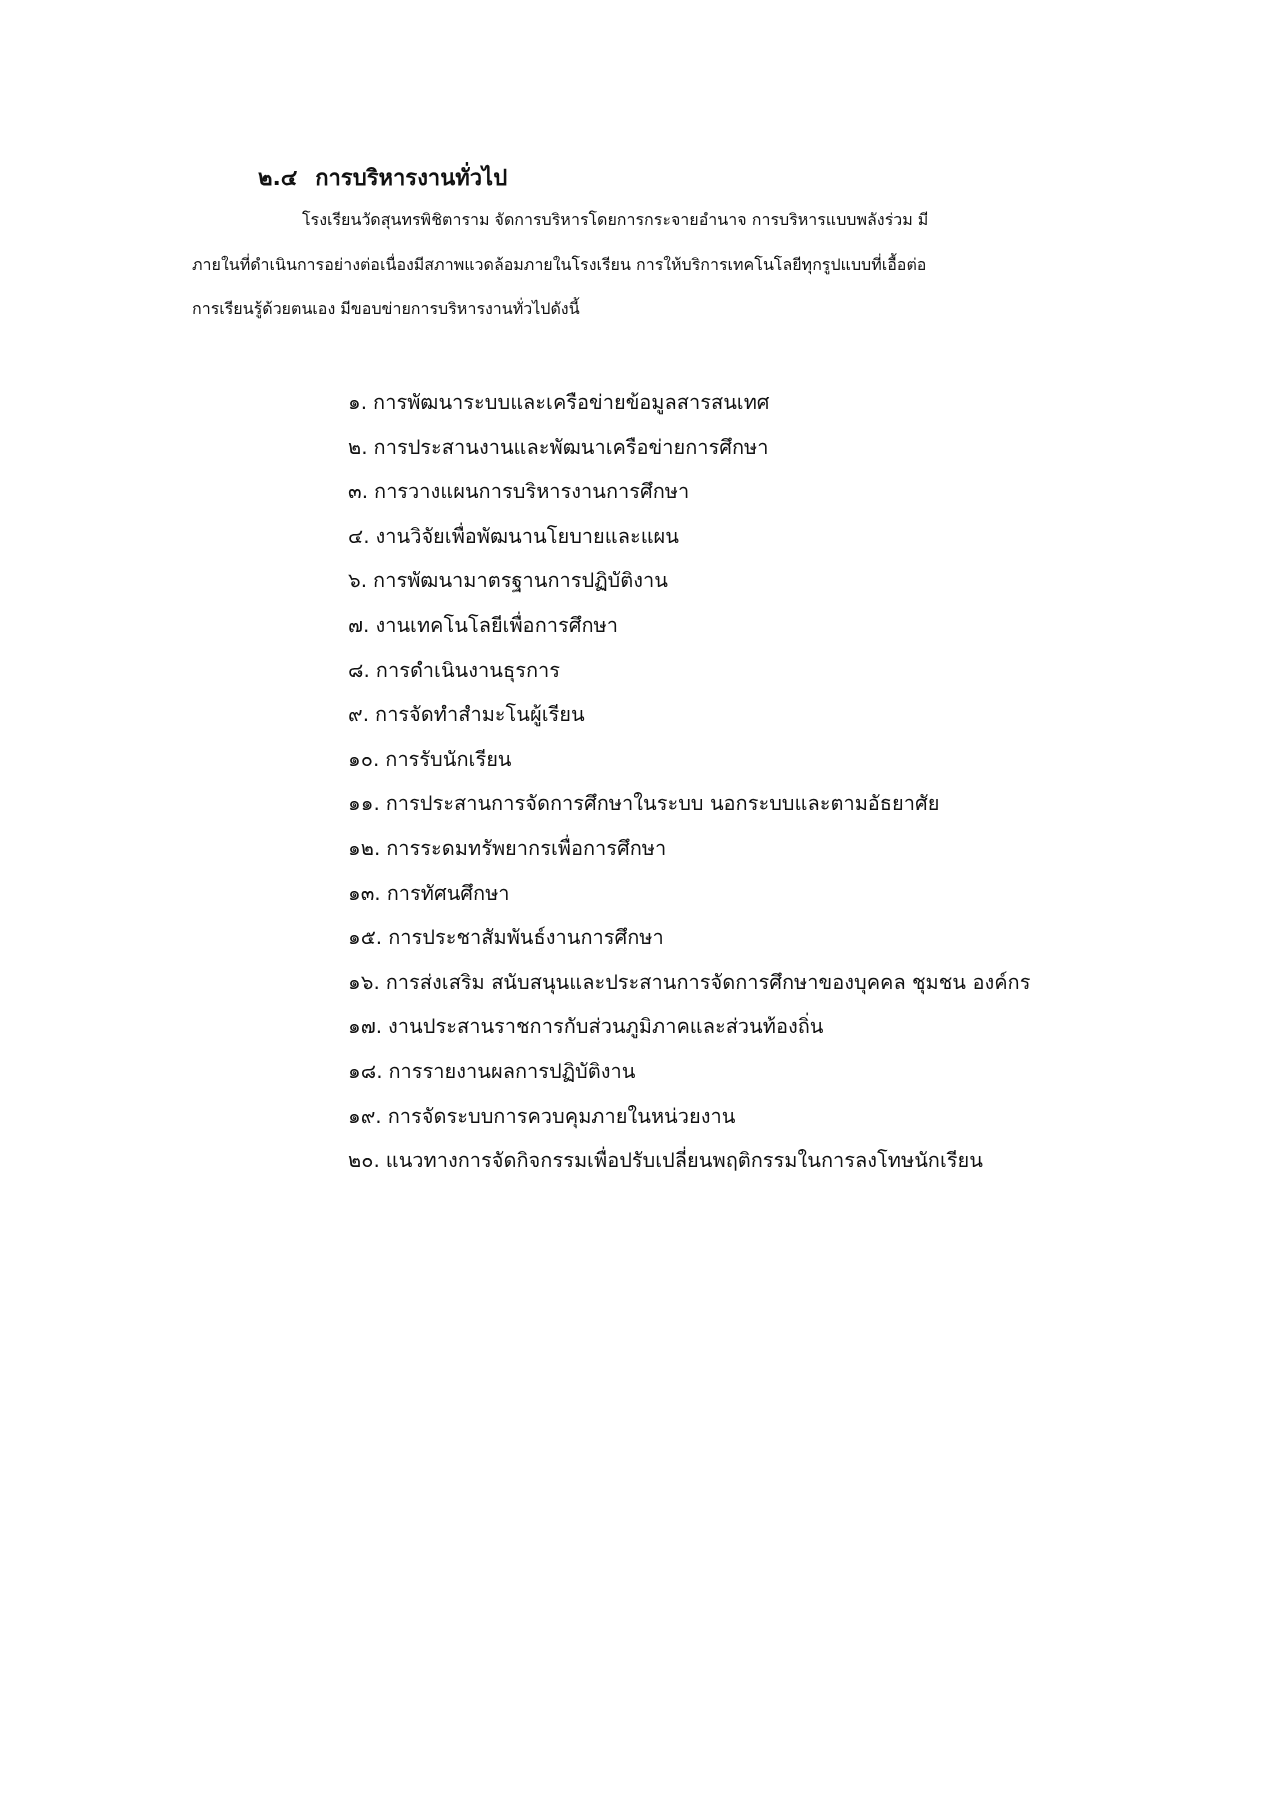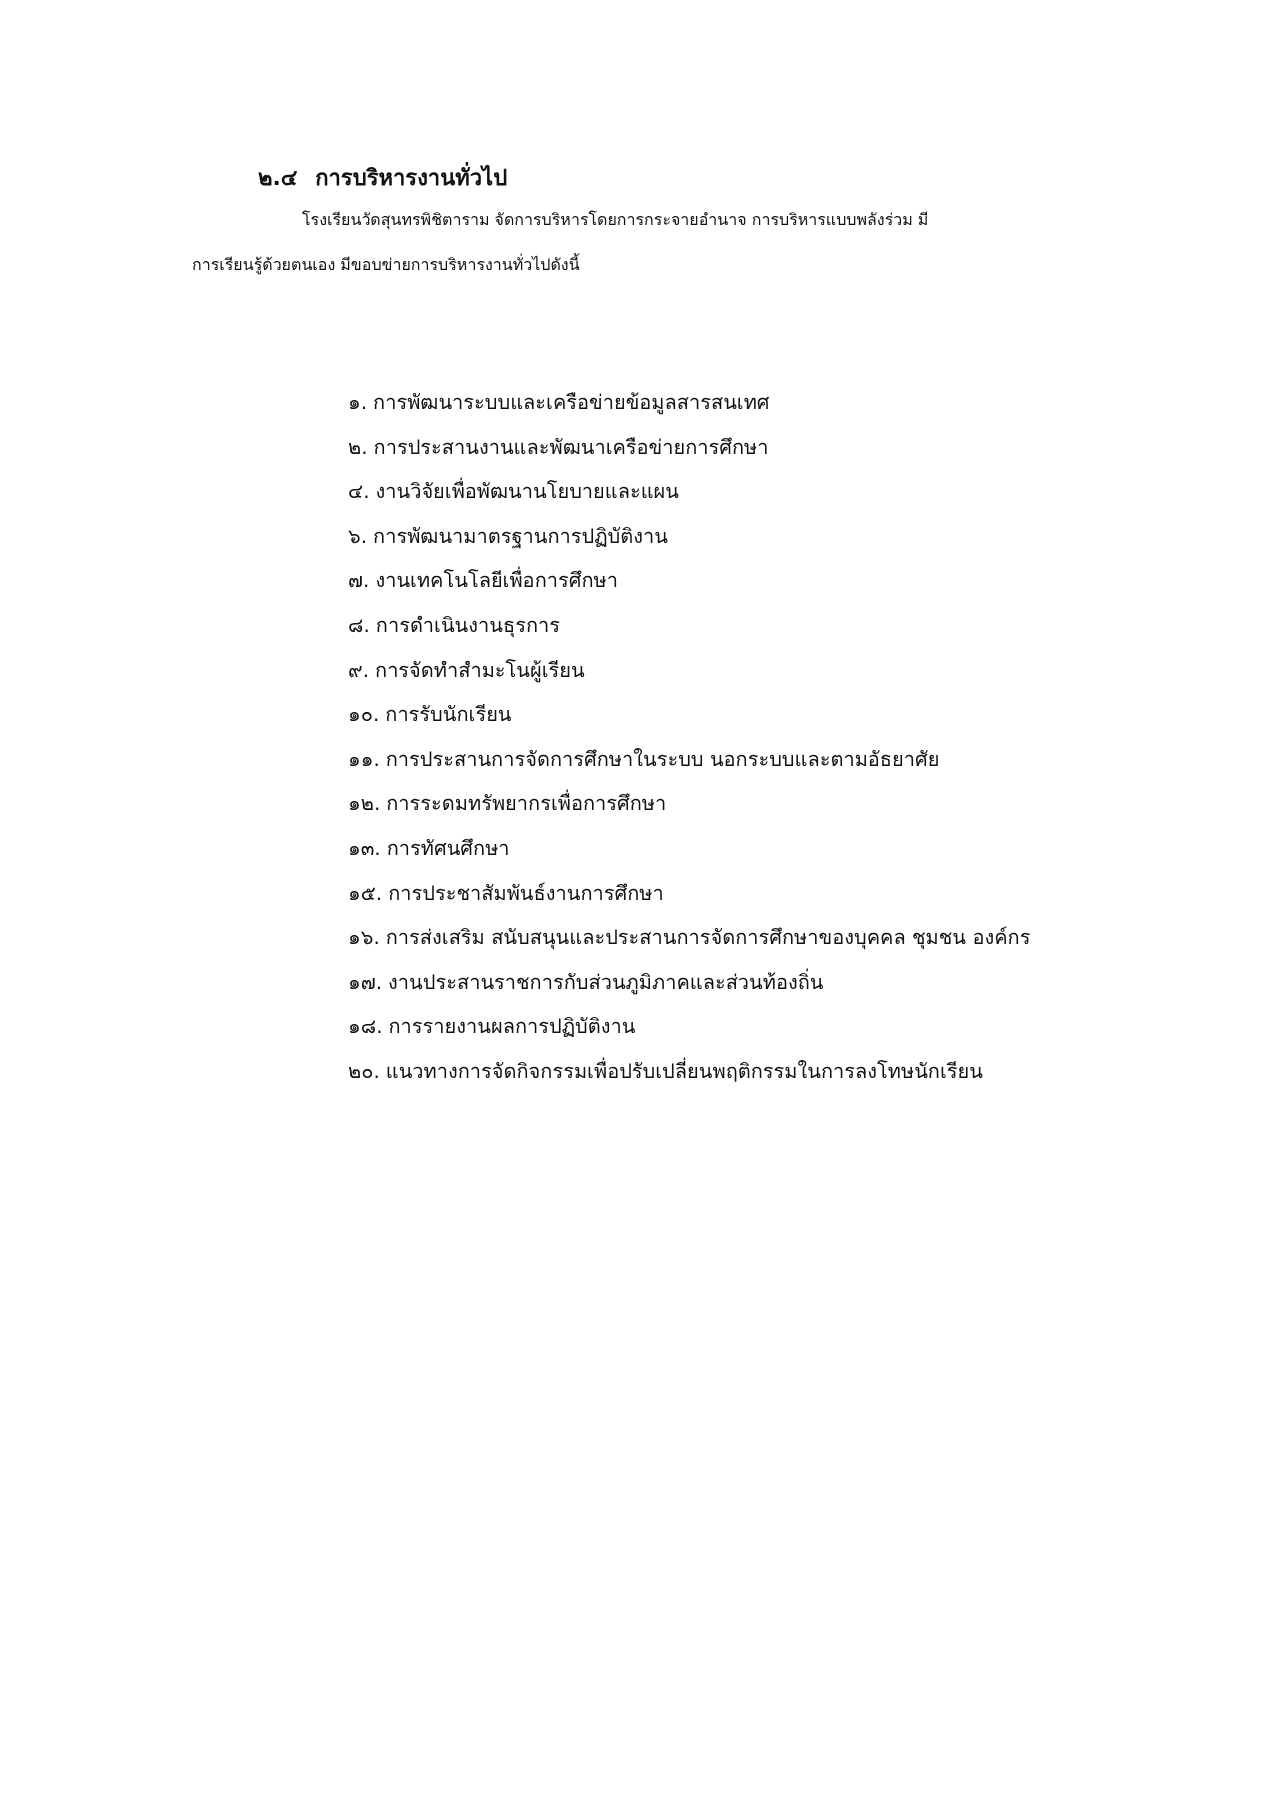--- a/index.html
+++ b/index.html
@@ -70,35 +70,38 @@
 
 <div class="page">
 
   <div class="heading">
     <span class="num">๒.๔</span>
     <span>การบริหารงานทั่วไป</span>
   </div>
 
   <div class="para">
     <span class="line indent">โรงเรียนวัดสุนทรพิชิตาราม จัดการบริหารโดยการกระจายอำนาจ การบริหารแบบพลังร่วม มี</span>
+    <span class="line">ภายในที่ดำเนินการอย่างต่อเนื่องมีสภาพแวดล้อมภายในโรงเรียน การให้บริการเทคโนโลยีทุกรูปแบบที่เอื้อต่อ</span>
     <span class="line">การเรียนรู้ด้วยตนเอง มีขอบข่ายการบริหารงานทั่วไปดังนี้</span>
   </div>
 
   <ul class="list">
     <li class="item"><span class="num">๑.</span><span>การพัฒนาระบบและเครือข่ายข้อมูลสารสนเทศ</span></li>
     <li class="item"><span class="num">๒.</span><span>การประสานงานและพัฒนาเครือข่ายการศึกษา</span></li>
+    <li class="item"><span class="num">๓.</span><span>การวางแผนการบริหารงานการศึกษา</span></li>
     <li class="item"><span class="num">๔.</span><span>งานวิจัยเพื่อพัฒนานโยบายและแผน</span></li>
     <li class="item"><span class="num">๖.</span><span>การพัฒนามาตรฐานการปฏิบัติงาน</span></li>
     <li class="item"><span class="num">๗.</span><span>งานเทคโนโลยีเพื่อการศึกษา</span></li>
     <li class="item"><span class="num">๘.</span><span>การดำเนินงานธุรการ</span></li>
     <li class="item"><span class="num">๙.</span><span>การจัดทำสำมะโนผู้เรียน</span></li>
     <li class="item"><span class="num">๑๐.</span><span>การรับนักเรียน</span></li>
     <li class="item"><span class="num">๑๑.</span><span>การประสานการจัดการศึกษาในระบบ นอกระบบและตามอัธยาศัย</span></li>
     <li class="item"><span class="num">๑๒.</span><span>การระดมทรัพยากรเพื่อการศึกษา</span></li>
     <li class="item"><span class="num">๑๓.</span><span>การทัศนศึกษา</span></li>
     <li class="item"><span class="num">๑๕.</span><span>การประชาสัมพันธ์งานการศึกษา</span></li>
     <li class="item"><span class="num">๑๖.</span><span>การส่งเสริม สนับสนุนและประสานการจัดการศึกษาของบุคคล ชุมชน องค์กร</span></li>
     <li class="item"><span class="num">๑๗.</span><span>งานประสานราชการกับส่วนภูมิภาคและส่วนท้องถิ่น</span></li>
     <li class="item"><span class="num">๑๘.</span><span>การรายงานผลการปฏิบัติงาน</span></li>
+    <li class="item"><span class="num">๑๙.</span><span>การจัดระบบการควบคุมภายในหน่วยงาน</span></li>
     <li class="item"><span class="num">๒๐.</span><span>แนวทางการจัดกิจกรรมเพื่อปรับเปลี่ยนพฤติกรรมในการลงโทษนักเรียน</span></li>
   </ul>
 
 </div>
 
 </body></html>

